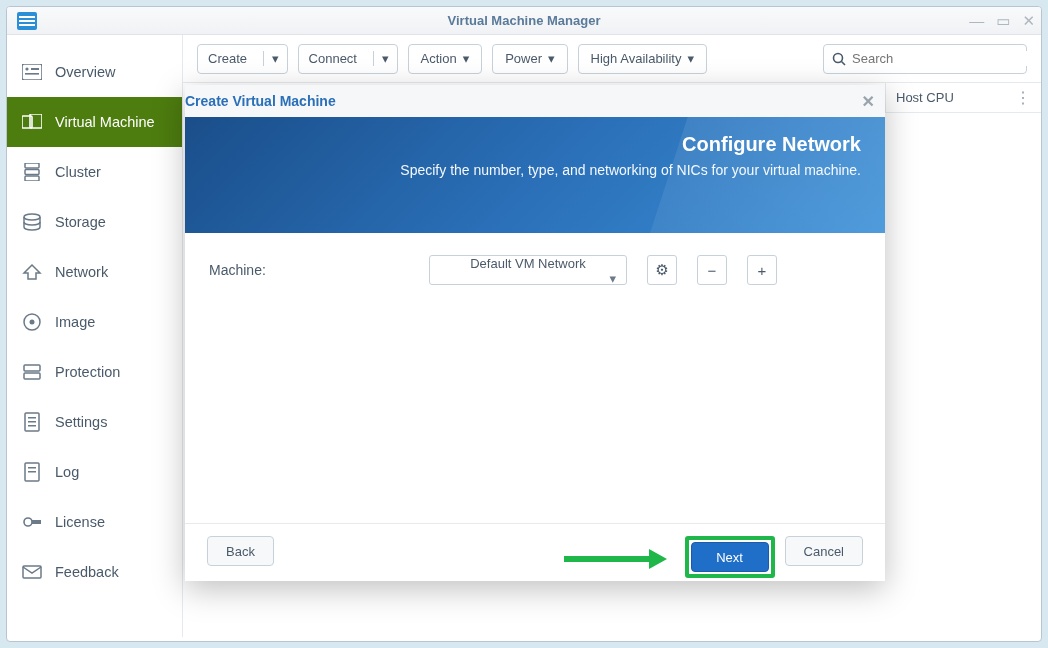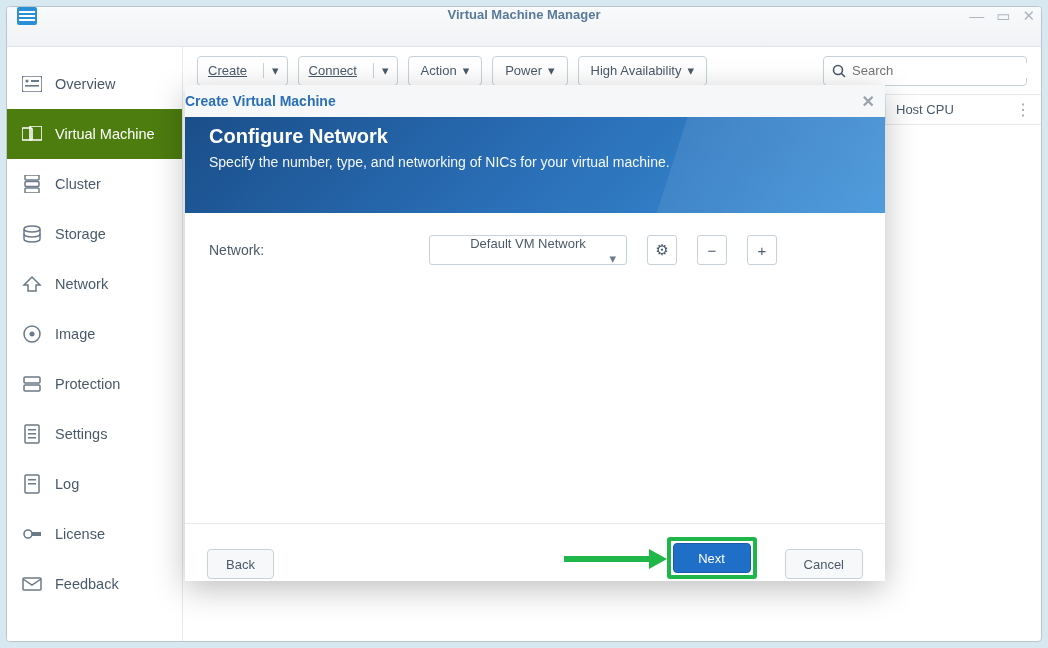--- a/index.html
+++ b/index.html
@@ -1,54 +1,54 @@
 <!DOCTYPE html>
 <html><head>
 <meta charset="utf-8">
 <style>
 * { box-sizing: border-box; margin: 0; padding: 0; font-family: -apple-system, BlinkMacSystemFont, "Segoe UI", Arial, sans-serif; }
 body { background: #d8e8f0; padding: 6px; }
 .app-window { width: 1036px; height: 636px; background: #fff; border: 1px solid #b8c5d0; border-radius: 4px; overflow: hidden; position: relative; }
-.titlebar { height: 40px; display: flex; padding: 0 10px; background: linear-gradient(#f9fafb,#f0f2f5); border-bottom: 1px solid #e0e4e8; position: relative; }
+.titlebar { height: 28px; display: flex; align-items: center; padding: 0 10px; background: linear-gradient(#f9fafb,#f0f2f5); border-bottom: 1px solid #e0e4e8; position: relative; }
 .titlebar-icon { width: 20px; height: 18px; margin-right: 8px; }
 .titlebar-title { position:absolute; left:0; right:0; text-align:center; color: #5a7a9a; font-size: 13px; font-weight: 600; pointer-events:none; }
 .titlebar-controls { position:absolute; right:6px; display:flex; gap: 12px; color:#aeb6bf; font-size:15px; }
 .titlebar-controls span { cursor:pointer; }
 .body-row { display:flex; height: calc(100% - 32px); }
 .sidebar { width: 176px; background:#fff; border-right:1px solid #e6eaee; padding-top:12px; }
 .sidebar-item { display:flex; align-items:center; padding: 0px 14px; height:50px; gap:12px; color:#4a5a6a; font-size:14.5px; cursor:pointer; }
 .sidebar-item.active { background:#4d7c0f; color:#fff; }
 .sidebar-item .ico { width:22px; height:22px; display:flex; align-items:center; justify-content:center; color:#6b7a88; }
 .sidebar-item.active .ico { color:#fff; }
 .main-area { flex:1; display:flex; flex-direction:column; }
 .toolbar { height:48px; display:flex; align-items:center; padding: 0 14px; gap:10px; border-bottom:1px solid #e6eaee; }
 .tbtn { display:flex; align-items:center; gap:6px; height:30px; padding:0 12px; background:#fff; border:1px solid #c7d1da; border-radius:4px; color:#4a5a6a; font-size:13px; cursor:pointer; }
 .tbtn.split { padding:0; }
-.tbtn.split .lbl { padding:0 10px;text-decoration:underline; }
+.tbtn.split .lbl { padding:0 10px; }
 .tbtn.split .dd { border-left:1px solid #c7d1da; padding:0 8px; }
 .search-box { margin-left:auto; display:flex; align-items:center; height:30px; border:1px solid #c7d1da; border-radius:4px; padding:0 8px; width:204px; color:#6b7a88; }
 .search-box input { border:none; outline:none; font-size:13px; margin-left:6px; flex:1; color:#4a5a6a; }
 .content-grid { flex:1; position:relative; }
 .col-header { position:absolute; right:0; top:0; width:156px; height:30px; border-bottom:1px solid #e6eaee; border-left:1px solid #e6eaee; display:flex; align-items:center; padding:0 10px; color:#4a5a6a; font-size:13px;margin-left:38px; }
 .col-header .dots { margin-left:auto; color:#9aa4ad; font-size:16px; cursor:pointer; }
 
 .modal { position:absolute; left:178px; top:78px; width:700px; height:496px; background:#fff; box-shadow: 0 8px 30px rgba(0,0,0,0.25); z-index:20; display:flex; flex-direction:column; }
 .modal-header { height:32px; background:#f5f7f9; display:flex; align-items:center; justify-content:flex-start; color:#2a6fb7; font-weight:600; font-size:14px; position:relative; }
 .modal-close { position:absolute; right:10px; color:#9aa4ad; cursor:pointer; font-size:16px; }
-.modal-banner { height:96px; background: linear-gradient(135deg,#1a4e8a 0%,#2a6fb7 50%,#3a8fd7 100%); color:#fff; padding:8px 24px; position:relative; overflow:hidden; }
+.modal-banner { height:116px; background: linear-gradient(135deg,#1a4e8a 0%,#2a6fb7 50%,#3a8fd7 100%); color:#fff; padding:16px 24px; position:relative; overflow:hidden;text-align:right; }
 .modal-banner::before { content:""; position:absolute; right:-40px; top:-20px; width:260px; height:180px; background: linear-gradient(45deg, rgba(255,255,255,0.06), rgba(255,255,255,0.14)); transform: skew(-18deg); }
 .modal-banner h2 { font-size:20px; font-weight:600; margin-bottom:6px; position:relative; }
 .modal-banner p { font-size:14px; position:relative; opacity:0.95; }
 .modal-body { flex:1; padding:22px 24px; }
 .form-row { display:flex; align-items:center; gap:20px; }
 .form-row label { width:200px; color:#4a5a6a; font-size:14px; }
 .select { width:198px; height:30px; border:1px solid #c7d1da; border-radius:3px; background:#fff; display:flex; align-items:center; padding:0 10px; color:#4a5a6a; font-size:13px; cursor:pointer;flex-direction:column; }
 .select .caret { margin-left:auto; color:#6b7a88; }
 .iconbtn { width:30px; height:30px; border:1px solid #c7d1da; border-radius:3px; background:#fff; display:flex; align-items:center; justify-content:center; color:#4a5a6a; font-size:15px; cursor:pointer; }
-.modal-footer { height:58px; border-top:1px solid #e6eaee; display:flex; align-items:flex-end; padding:2px 22px; gap:28px; }
+.modal-footer { height:58px; border-top:1px solid #e6eaee; display:flex; align-items:flex-start; padding:12px 22px; gap:10px; }
 .btn { height:30px; padding:0 18px; border:1px solid #c7d1da; border-radius:4px; background:#f7f8f9; color:#4a5a6a; font-size:13px; cursor:pointer; }
 .btn.primary { background:#1f6fc8; border-color:#1a5ca8; color:#fff; }
 .next-wrap { border:4px solid #1fb74a; border-radius:3px; padding:2px; display:inline-flex; }
 .arrow-annot { position:absolute; left:552px; top:540px; z-index:30; }
 .footer-spacer { flex:1; }
 svg { display:block; }
 </style>
 </head>
 <body>
 
@@ -225,21 +225,21 @@
     <div class="modal-header">
       <span>Create Virtual Machine</span>
       <span class="modal-close">✕</span>
     </div>
     <div class="modal-banner">
       <h2>Configure Network</h2>
       <p>Specify the number, type, and networking of NICs for your virtual machine.</p>
     </div>
     <div class="modal-body">
       <div class="form-row">
-        <label>Network:</label>
+        <label>Machine:</label>
         <div class="select">
           <span>Default VM Network</span>
           <span class="caret">▾</span>
         </div>
         <div class="iconbtn">
             <span>⚙</span>
           </div>
         <div class="iconbtn">
             <span>−</span>
           </div>

